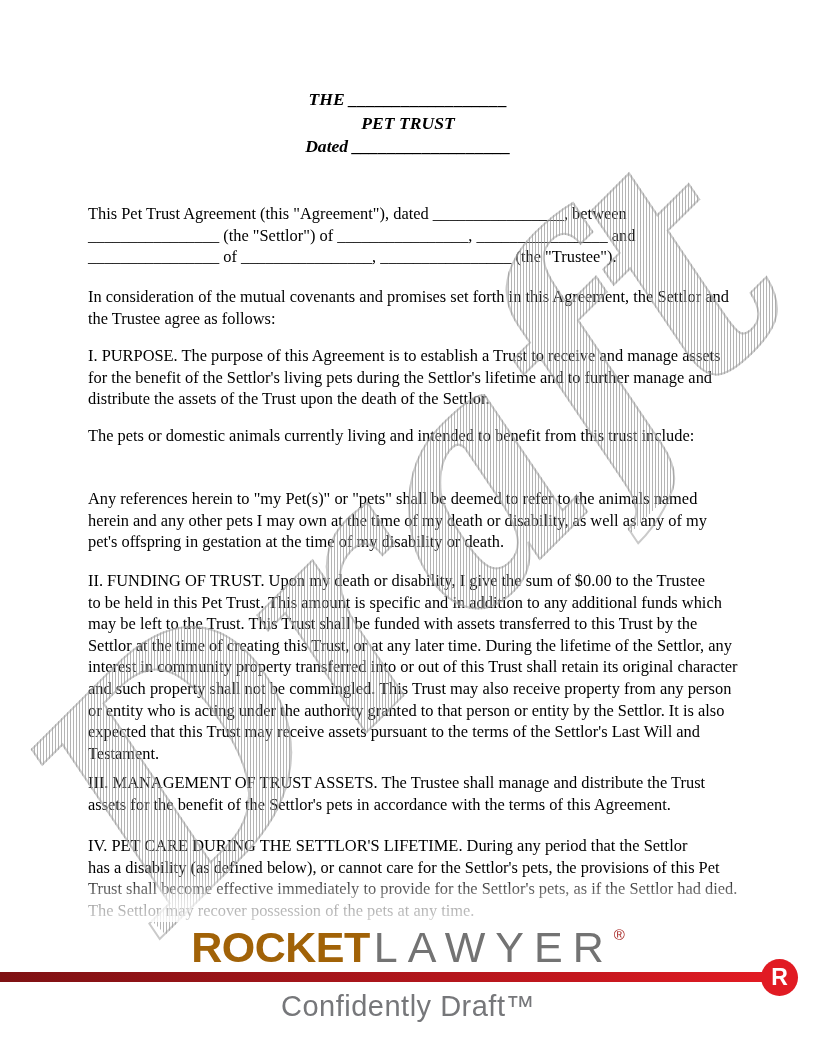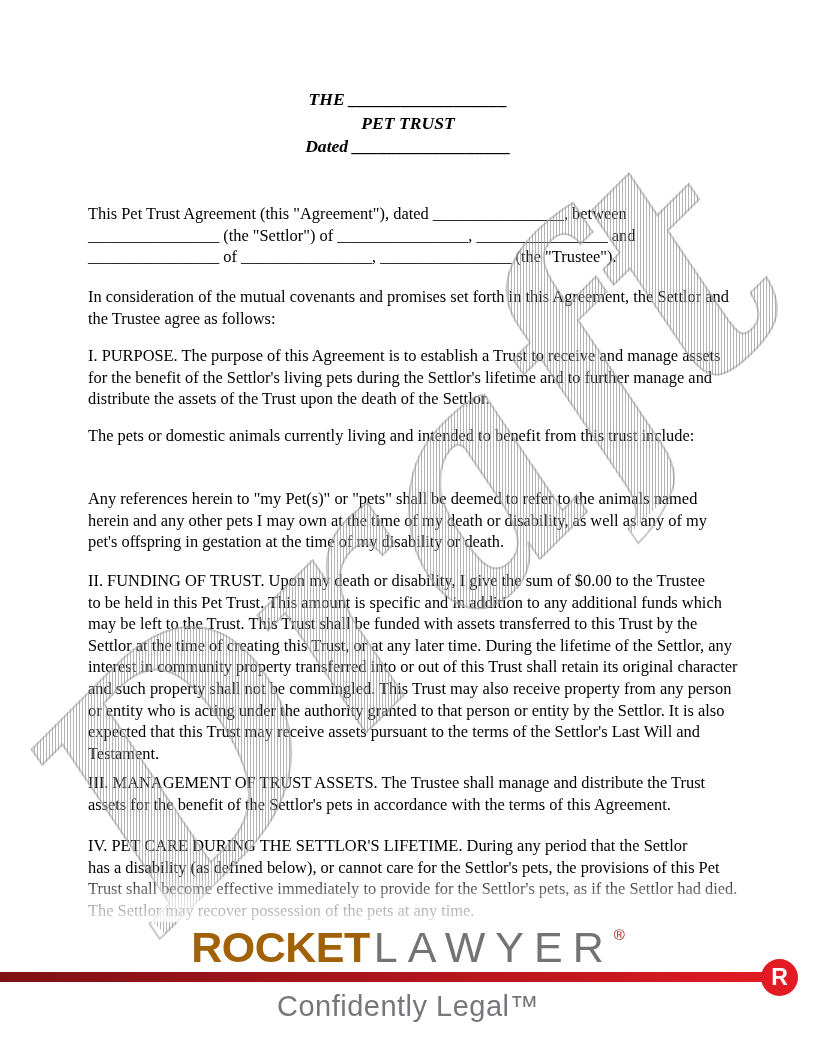--- a/index.html
+++ b/index.html
@@ -181,15 +181,15 @@
   <div class="fade-overlay"></div>
 
   <div class="logo-line"><span class="logo-rocket">ROCKET</span><span class="logo-lawyer">LAWYER</span><span class="logo-reg">®</span></div>
 
   <div class="brand-bar"></div>
 
   <div class="brand-badge">
       <span>R</span>
     </div>
 
-  <div class="tagline">Confidently Legal™</div>
+  <div class="tagline">Confidently Draft™</div>
 
 </div>
 
 </body></html>

